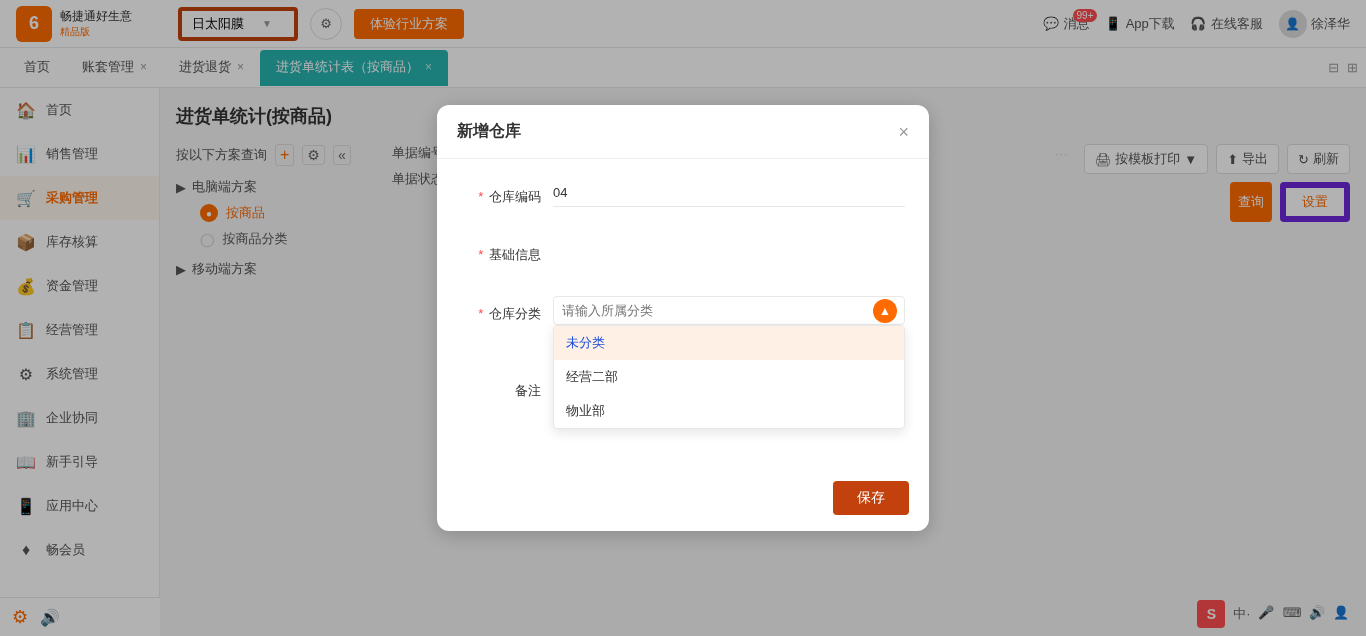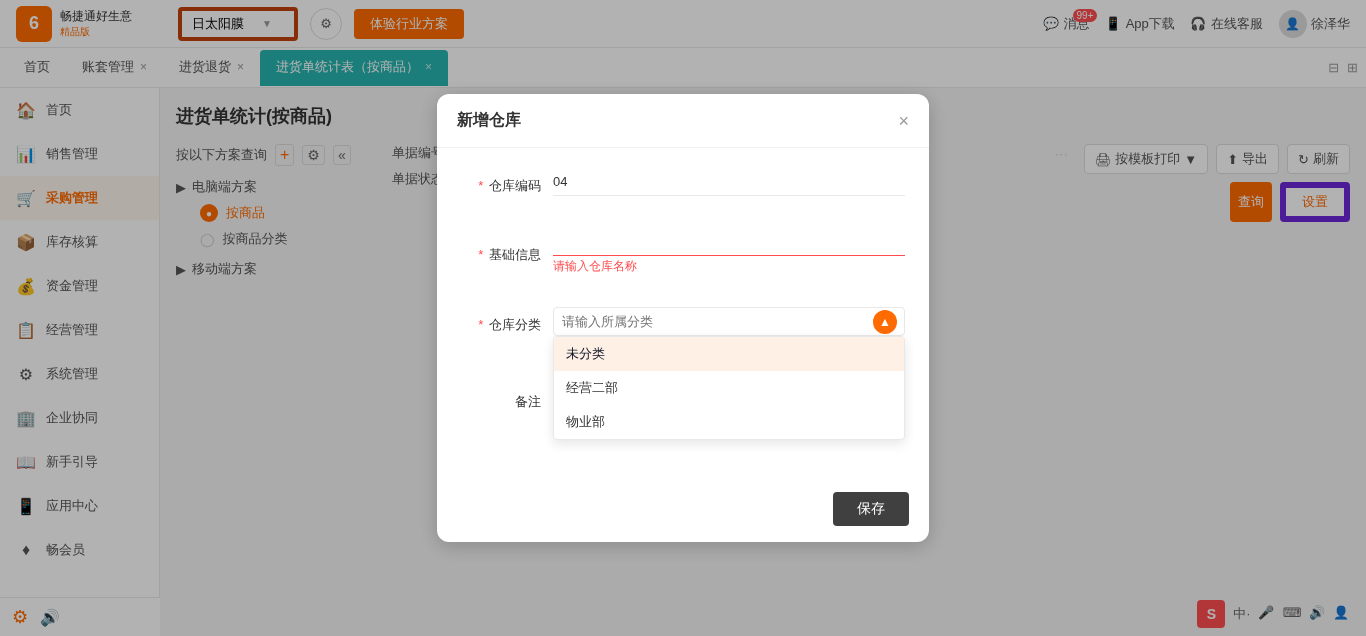--- a/index.html
+++ b/index.html
@@ -358,41 +358,41 @@
       box-shadow: 0 4px 12px rgba(0,0,0,0.1);
       z-index: 200;
       overflow: hidden;
     }
     .dropdown-item {
       padding: 8px 12px;
       cursor: pointer;
       font-size: 13px;
       color: #333;
     }
-    .dropdown-item.selected { background: #fff0e6; color: #0f172a; }
+    .dropdown-item.selected { background: #fff0e6; color: #1d4ed8; }
 
     .textarea-input {
       flex: 1;
       border: 1px solid #e8e8e8;
       padding: 6px 8px;
       font-size: 13px;
       color: #333;
       outline: none;
       border-radius: 4px;
       resize: none;
       height: 60px;
     }
     .modal-footer {
       display: flex;
       justify-content: flex-end;
       padding: 12px 20px 16px;
       gap: 8px;
     }
     .save-btn {
-      background: #404040;
+      background: #c2410c;
       color: white;
       border: none;
       padding: 8px 24px;
       border-radius: 4px;
       cursor: pointer;
       font-size: 14px;
     }
 
     
     .empty-state {
@@ -671,24 +671,20 @@
         <div class="form-field-wrap">
           <input class="form-input" type="text" value="04" style="">
         </div>
       </div>
 
       <div class="form-row">
         <div class="form-label">
           <span class="required">*</span>
           <span>基础信息</span>
         </div>
-        <div class="form-field-wrap">
-          <input class="form-input error" type="text" placeholder="" style="">
-          <div class="error-msg">请输入仓库名称</div>
-        </div>
       </div>
 
       <div class="form-row">
         <div class="form-label">
           <span class="required">*</span>
           <span>仓库分类</span>
         </div>
         <div class="select-wrap">
           <input class="select-input" type="text" placeholder="请输入所属分类" style="">
           <div class="select-arrow">▲</div>

